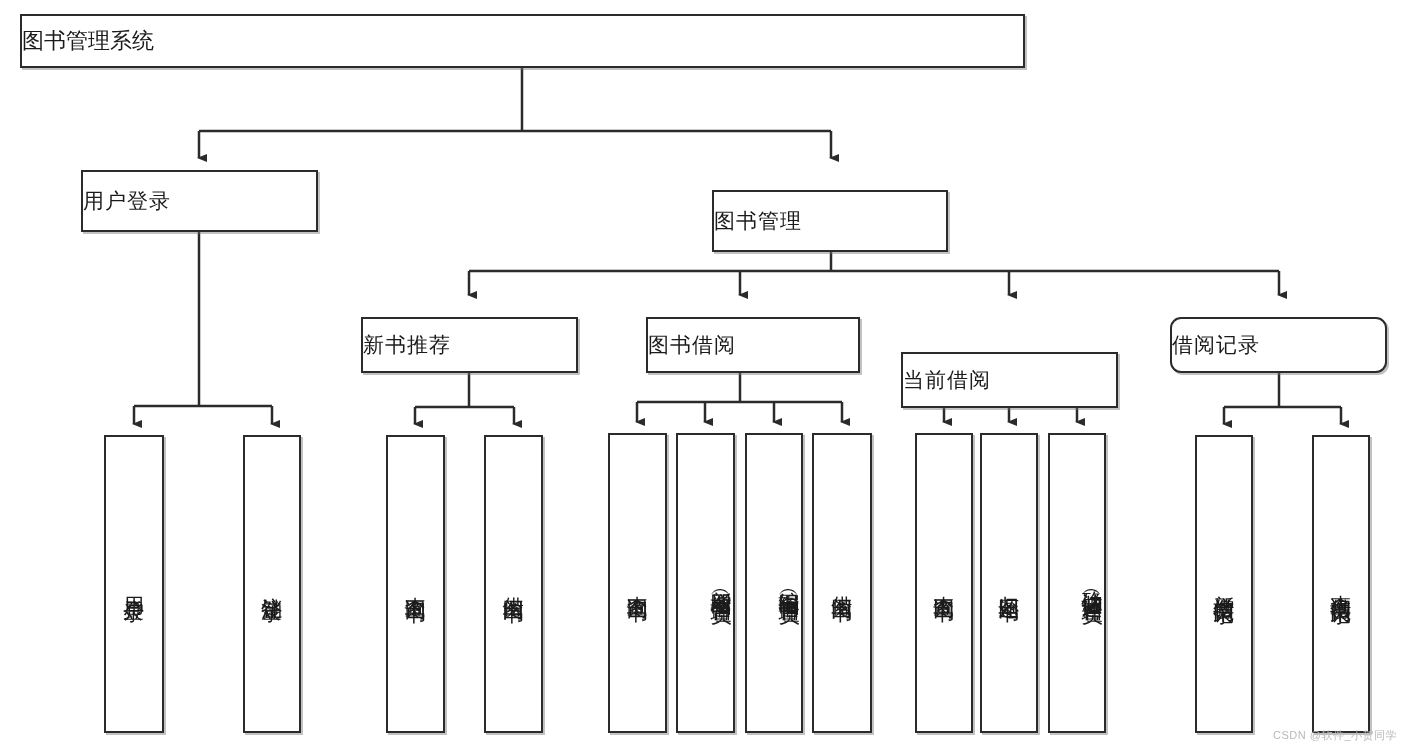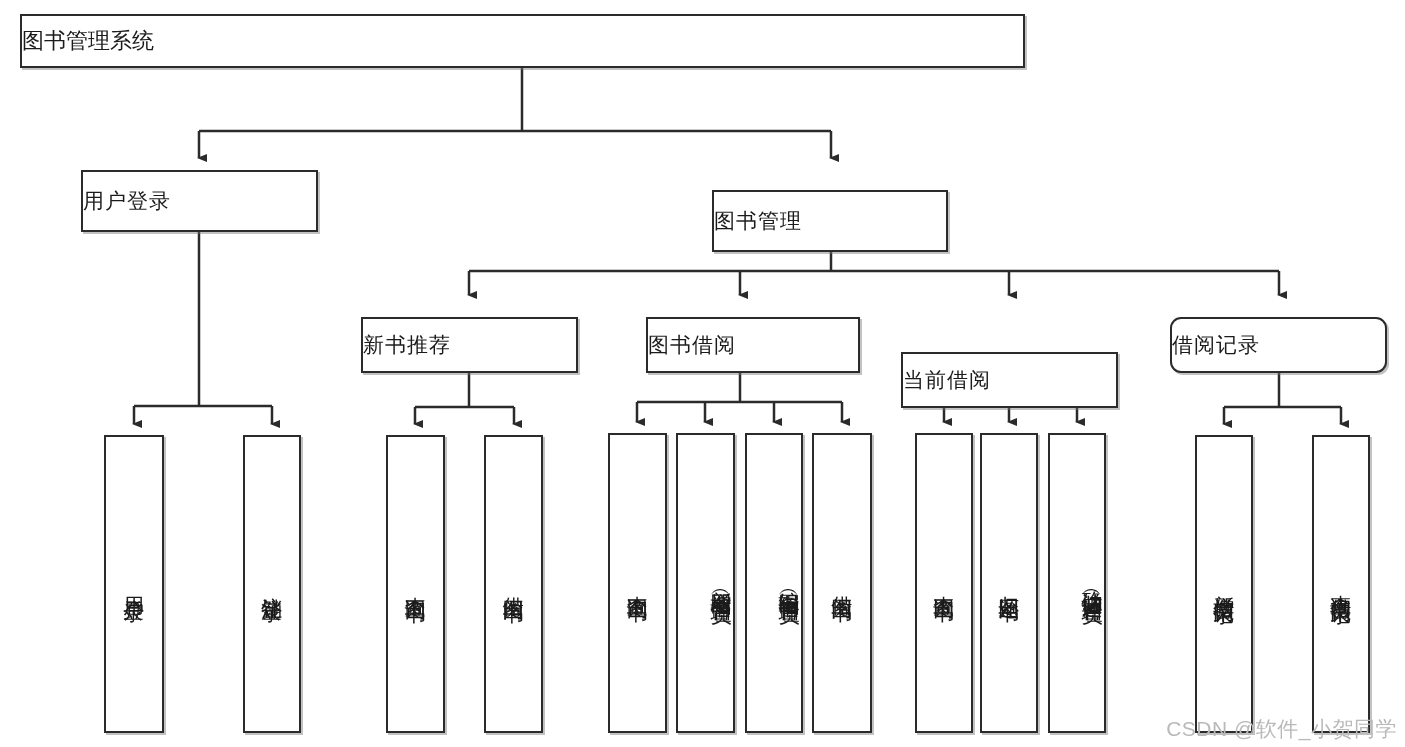--- a/index.html
+++ b/index.html
@@ -62,21 +62,21 @@
     text-orientation: upright;
     display: block;
   }
   .node.v.mid {
     align-items: center;
   }
   .watermark {
     position: absolute;
     right: 8px;
     bottom: 4px;
-    font-size: 21px;
+    font-size: 11px;
     color: #b9b9b9;
     letter-spacing: 0.5px;
     white-space: nowrap;
   }
 </style>
 </head>
 <body>
 
 <div id="canvas">
 

